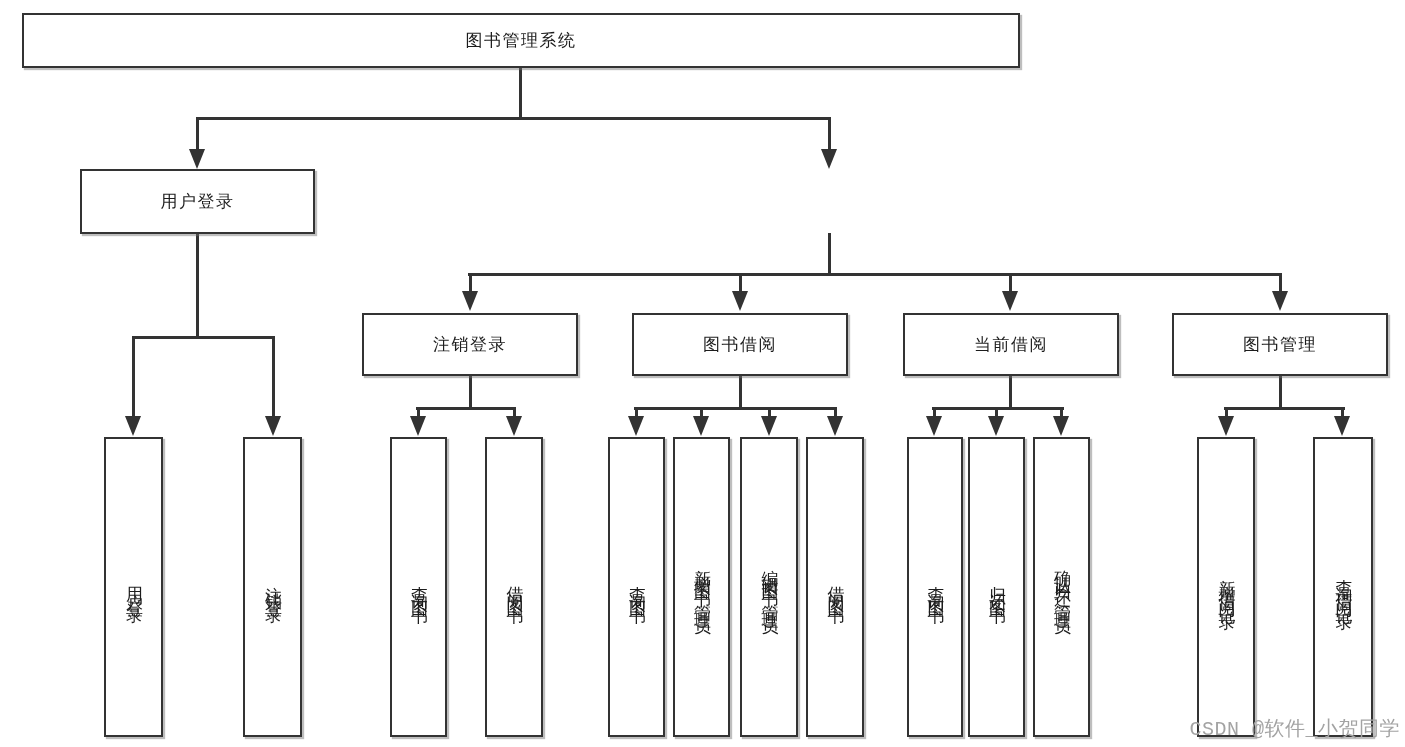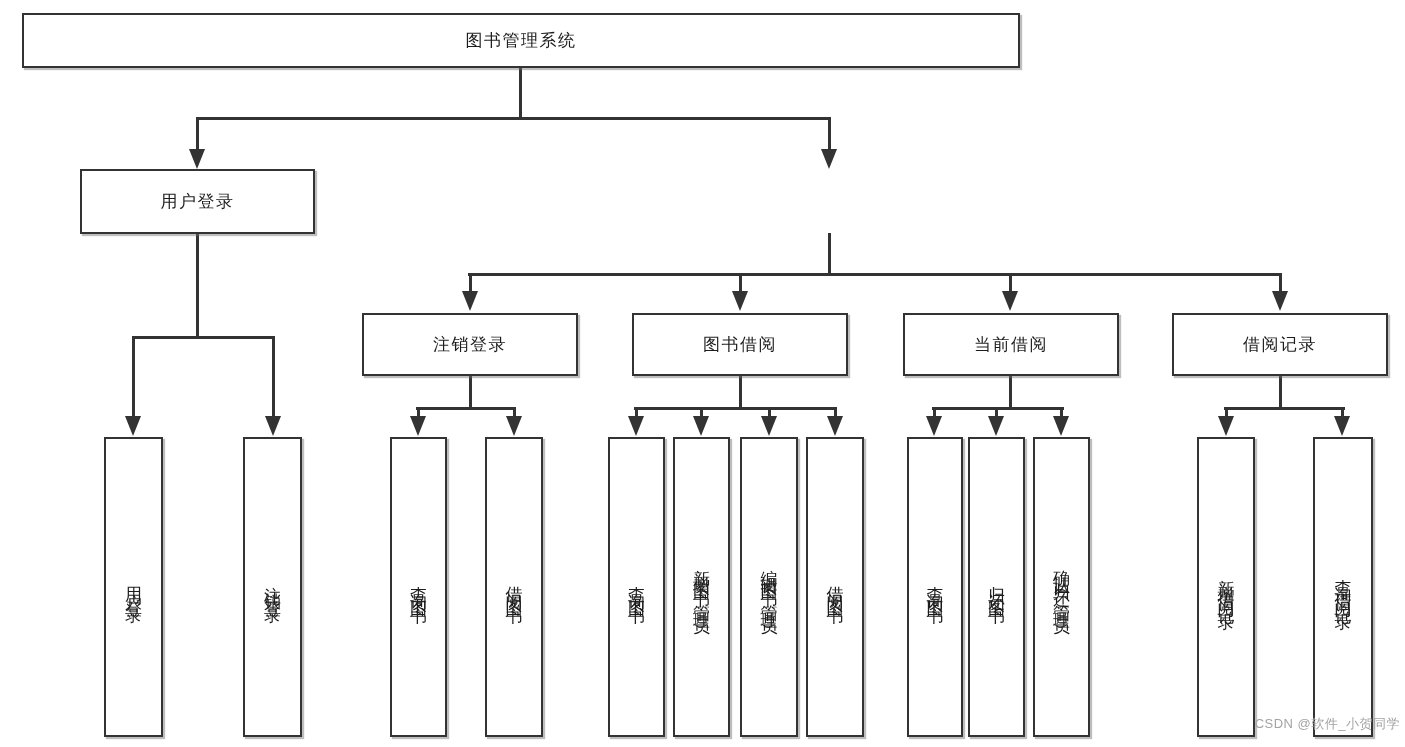--- a/index.html
+++ b/index.html
@@ -2,21 +2,21 @@
 <html style="--line: #333333; --box-border: #333333; --text: #1c1c1c; --watermark: #a3a3a3; --background: #ffffff;"><head>
 <meta charset="utf-8">
 <style>
   :root{
     --line:#333333; --box-border:#333333; --text:#1c1c1c;
     --watermark:#a3a3a3; --background:#ffffff;
   }
   html,body{margin:0;padding:0;background:var(--background);}
   .canvas{
     position:relative;width:1405px;height:747px;background:var(--background);
-    font-family:Liberation Sans, sans-serif;overflow:hidden;
+    font-family:Liberation Mono, monospace;overflow:hidden;
   }
   .box{
     position:absolute;box-sizing:border-box;background:#fff;
     border:2px solid var(--box-border);
     box-shadow:2px 2px 1px rgba(110,110,110,.45);
     display:flex;align-items:center;justify-content:center;
     font-size:17px;letter-spacing:1.5px;color:var(--text);white-space:nowrap;
   }
   .box-v{
     position:absolute;box-sizing:border-box;background:#fff;
@@ -28,21 +28,21 @@
   }
   .vl{position:absolute;display:block;width:3px;background:var(--line);}
   .hl{position:absolute;display:block;height:3px;background:var(--line);}
   .ar{
     position:absolute;display:block;width:0;height:0;
     border-left:8px solid transparent;border-right:8px solid transparent;
     border-top:20px solid var(--line);
   }
   .watermark{
     position:absolute;left:1175px;top:715px;width:225px;text-align:right;
-    font-size:13px;letter-spacing:.5px;color:var(--watermark);white-space:nowrap;
+    font-size:20px;letter-spacing:.5px;color:var(--watermark);white-space:nowrap;
   }
 </style>
 </head>
 <body>
 
 <div class="canvas">
 
   <i class="vl" style="left:519px;top:68px;height:49px"></i>
   <i class="hl" style="left:196px;top:117px;width:635px"></i>
   <i class="vl" style="left:196px;top:117px;height:34px"></i>
@@ -102,21 +102,21 @@
   <i class="ar" style="left:1218px;top:416px"></i>
   <i class="ar" style="left:1334px;top:416px"></i>
 
   <div class="box" style="left:22px;top:13px;width:998px;height:55px">图书管理系统</div>
 
   <div class="box" style="left:80px;top:169px;width:235px;height:65px">用户登录</div>
 
   <div class="box" style="left:362px;top:313px;width:216px;height:63px">注销登录</div>
   <div class="box" style="left:903px;top:313px;width:216px;height:63px">当前借阅</div>
   <div class="box" style="left:632px;top:313px;width:216px;height:63px">图书借阅</div>
-  <div class="box" style="left:1172px;top:313px;width:216px;height:63px">借阅记录</div>
+  <div class="box" style="left:1172px;top:313px;width:216px;height:63px">图书管理</div>
 
   <div class="box-v" style="left:104px;top:437px;width:59px;height:300px">用户登录</div>
   <div class="box-v" style="left:243px;top:437px;width:59px;height:300px">注销登录</div>
 
   <div class="box-v" style="left:390px;top:437px;width:57px;height:300px">查询图书</div>
   <div class="box-v" style="left:485px;top:437px;width:58px;height:300px">借阅图书</div>
 
   <div class="box-v" style="left:608px;top:437px;width:57px;height:300px">查询图书</div>
   <div class="box-v" style="left:673px;top:437px;width:57px;height:300px">新增图书（管理员）</div>
   <div class="box-v" style="left:740px;top:437px;width:58px;height:300px">编辑图书（管理员）</div>

